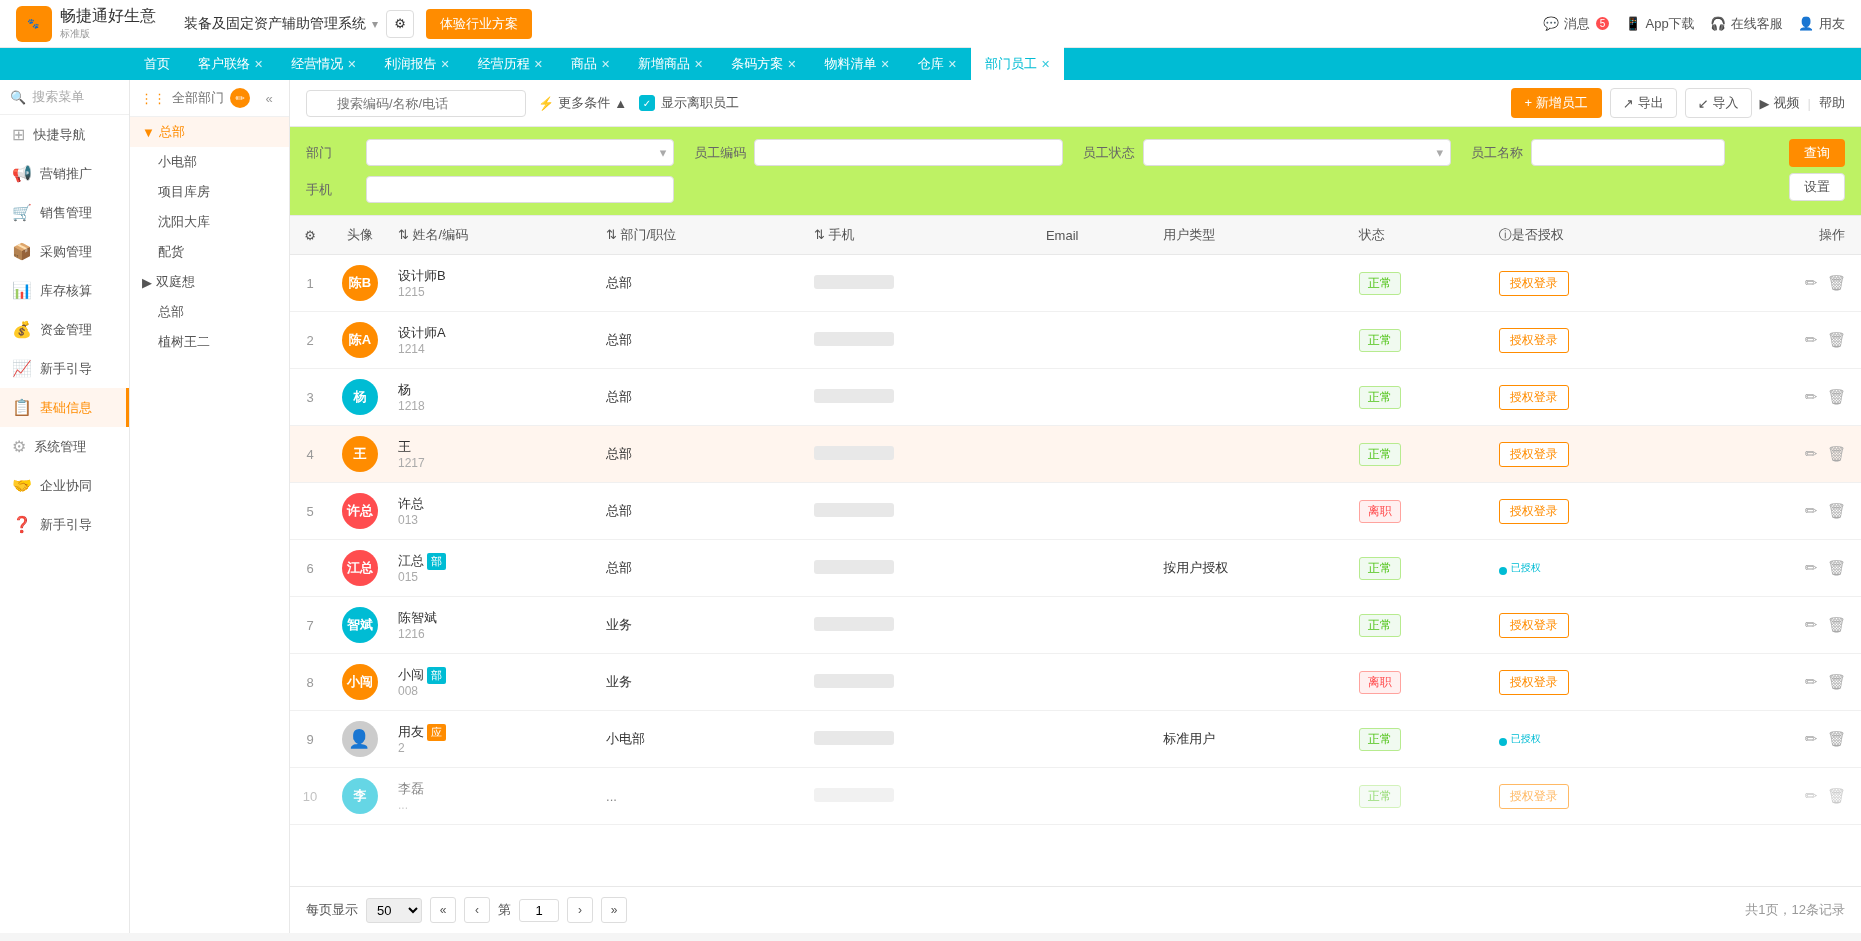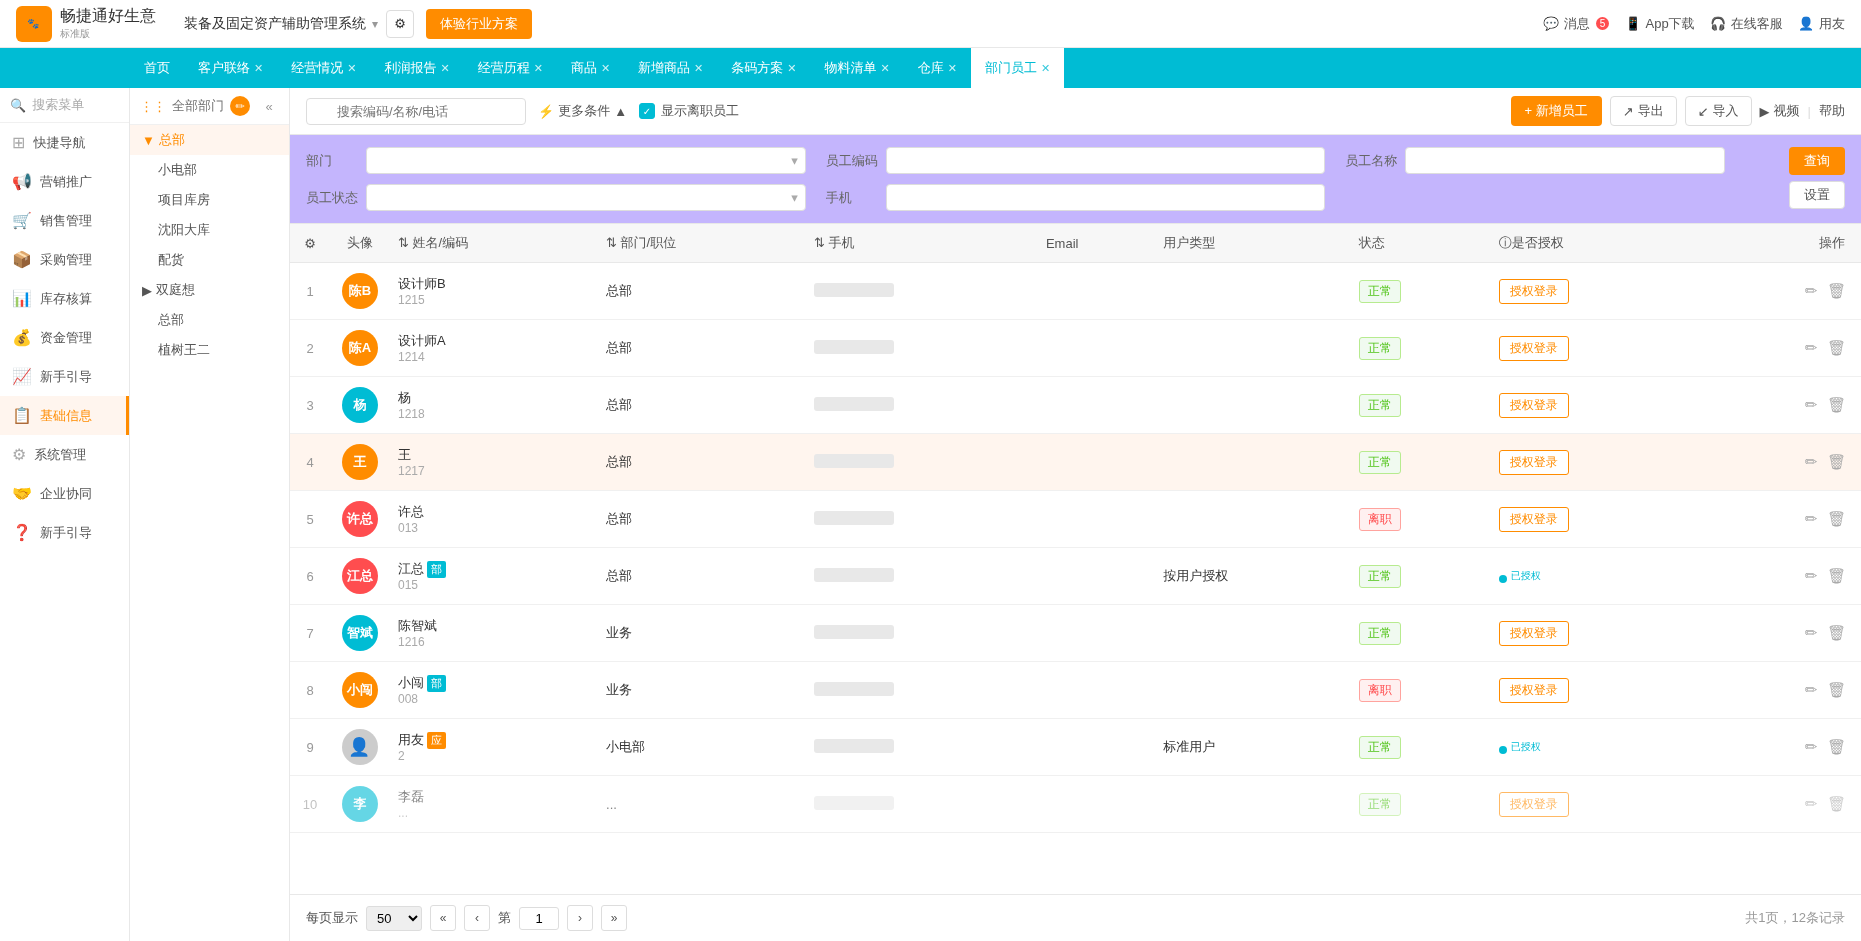--- a/index.html
+++ b/index.html
@@ -54,21 +54,21 @@
       color: #555; cursor: pointer; font-size: 13px;
     }
     .badge {
       background: #ff4d4f; color: #fff; border-radius: 10px;
       font-size: 10px; padding: 1px 4px; margin-left: 2px;
     }
 
     
     .nav-bar {
       background: #00bcd4;
-      height: 40px;
+      height: 32px;
       display: flex;
       align-items: center;
       padding: 0 0 0 130px;
     }
     .nav-item {
       height: 40px;
       display: flex; align-items: center;
       padding: 0 14px;
       color: #fff;
       cursor: pointer;
@@ -229,25 +229,25 @@
       padding: 5px 12px; border-radius: 4px; cursor: pointer;
       font-size: 13px; display: flex; align-items: center; gap: 4px;
     }
     .btn-icon {
       background: none; border: none; cursor: pointer;
       color: #555; font-size: 13px; display: flex; align-items: center; gap: 4px;
     }
 
     
     .filter-form {
-      background: #c4b5fd;
+      background: #bef264;
       padding: 12px 16px;
       border-bottom: 1px solid #e8e8e8;
       display: grid;
-      grid-template-columns: 1fr 1fr 1fr;
+      grid-template-columns: 1fr 1fr 1fr 1fr;
       gap: 10px 20px;
       position: relative;
     }
     .filter-row {
       display: flex; align-items: center; gap: 8px;
     }
     .filter-label {
       color: #666; font-size: 13px; white-space: nowrap; min-width: 52px;
     }
     .filter-input {
@@ -559,31 +559,31 @@
           <div class="select-wrap">
             <select>
               <option value=""></option>
             </select>
           </div>
         </div>
         <div class="filter-row">
           <span class="filter-label">员工编码</span>
           <input class="filter-input" type="text" style="">
         </div>
-        <div class="filter-row" style="padding-right:120px;">
-          <span class="filter-label">员工名称</span>
-          <input class="filter-input" type="text" style="">
-        </div>
         <div class="filter-row">
           <span class="filter-label">员工状态</span>
           <div class="select-wrap">
             <select>
               <option value=""></option>
             </select>
           </div>
+        </div>
+        <div class="filter-row" style="padding-right:120px;">
+          <span class="filter-label">员工名称</span>
+          <input class="filter-input" type="text" style="">
         </div>
         <div class="filter-row">
           <span class="filter-label">手机</span>
           <input class="filter-input" type="text" style="">
         </div>
         <div class="filter-actions">
           <button class="btn-search">查询</button>
           <button class="btn-set">设置</button>
         </div>
       </div>

